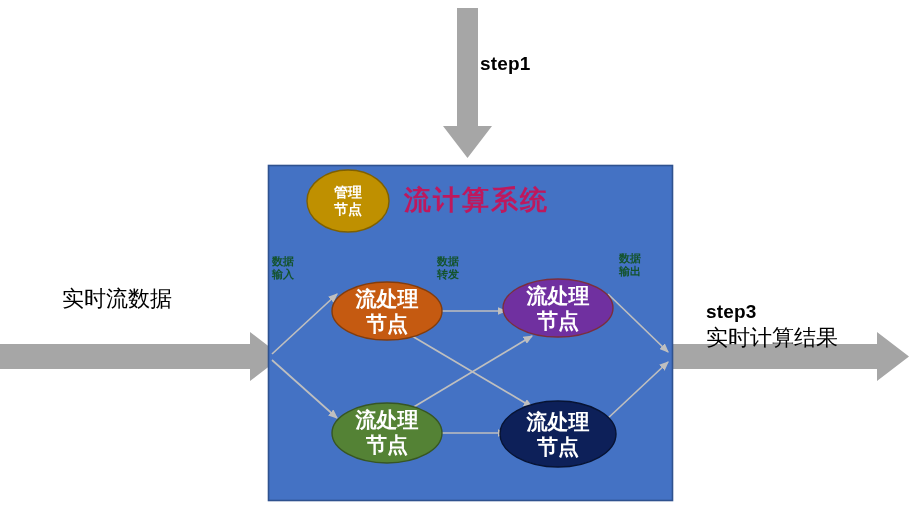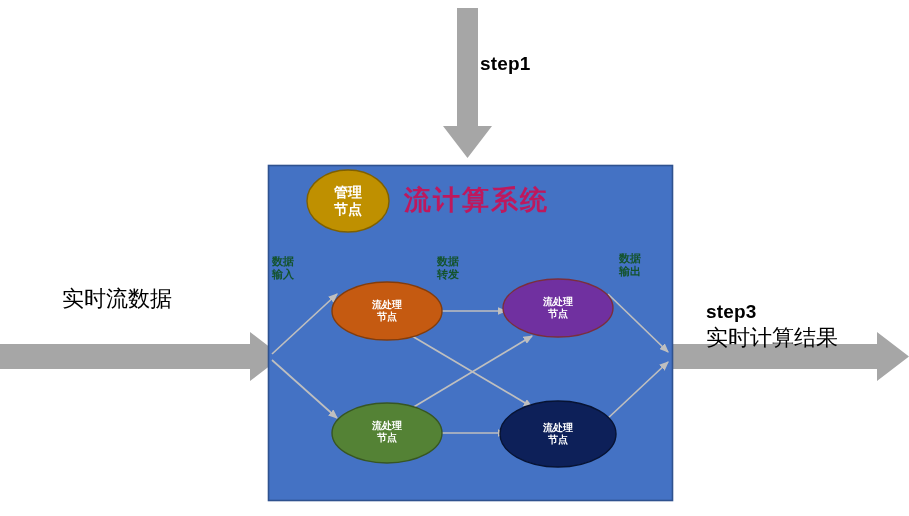--- a/index.html
+++ b/index.html
@@ -69,21 +69,21 @@
     color: #be185d;
     font-size: 27px;
     font-weight: bold;
     letter-spacing: 2px;
     white-space: nowrap;
   }
 
   .node-text {
     position: absolute;
     color: #ffffff;
-    font-size: 10px;
+    font-size: 21px;
     font-weight: bold;
     line-height: 1.2;
     text-align: center;
     white-space: nowrap;
     transform: translate(-50%, -50%);
   }
   .node-text.mgmt { font-size: 14px; text-align: center; }
   #node-text-mgmt   { left: 348px; top: 201px; }
   #node-text-orange { left: 387px; top: 311px; }
   #node-text-purple { left: 558px; top: 308px; }

